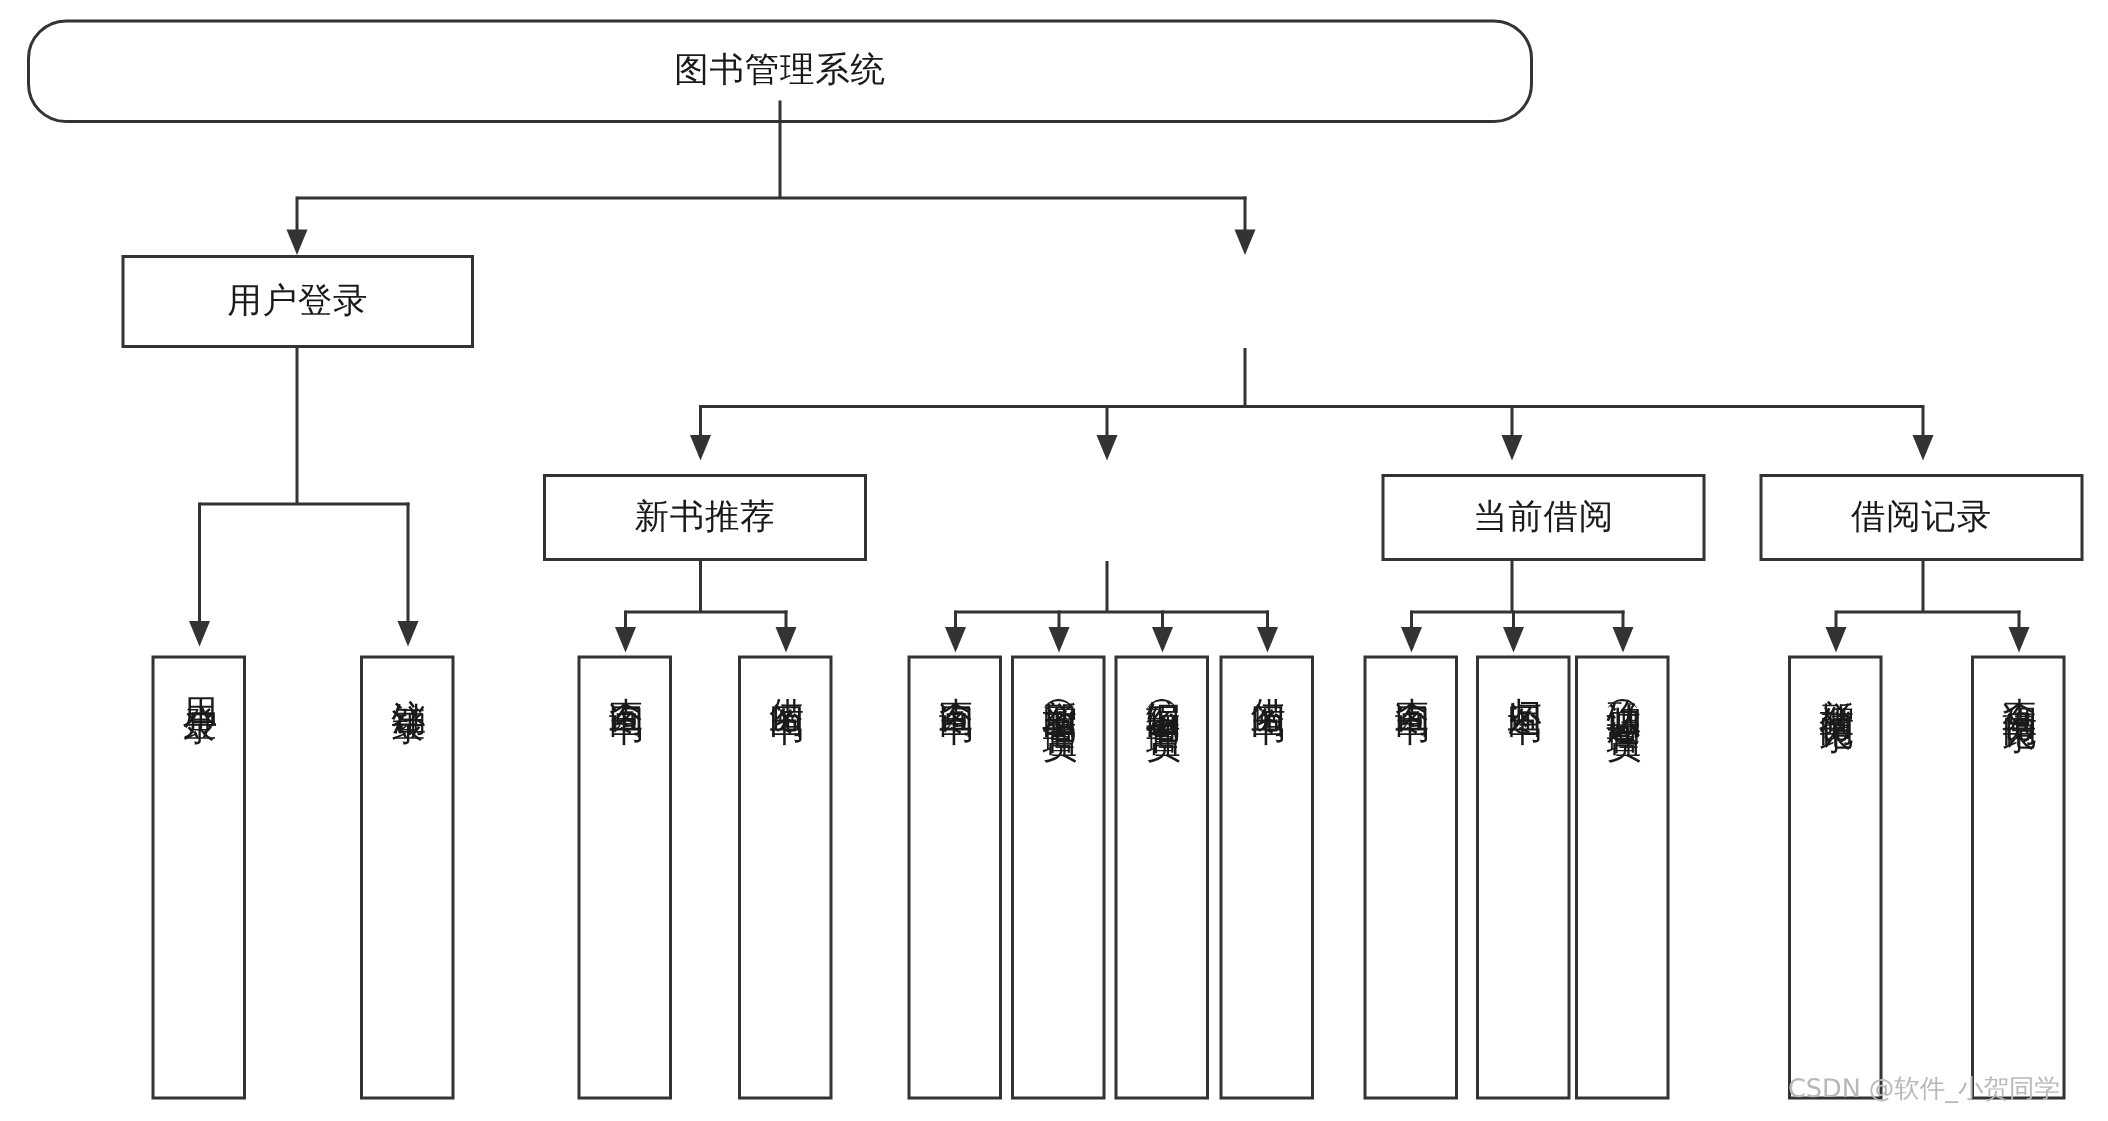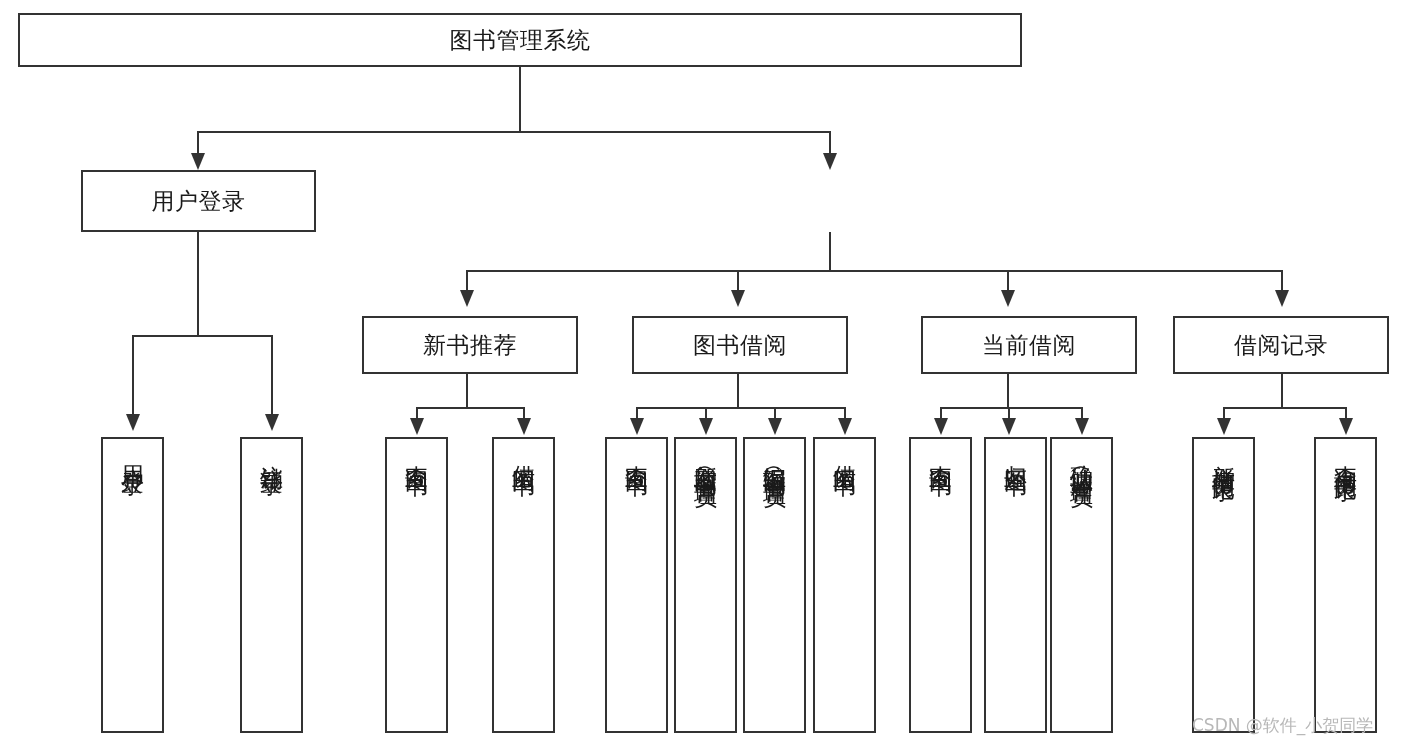--- a/index.html
+++ b/index.html
@@ -70,21 +70,21 @@
     font-size: 17px;
     white-space: nowrap;
     font-family: "DejaVu Sans", "Liberation Sans", sans-serif;
   }
 </style>
 </head>
 <body>
 
 <div id="canvas">
 
-  <div class="node horiz" style="left:18px; top:13px; width:1004px; height:54px;">
+  <div class="node horiz" style="left:18px; top:13px; width:1004px; height:69px;border-radius:26px;">
     <span class="node-label">图书管理系统</span>
   </div>
 
   <div class="edge v" style="left:519px; top:67px; height:65px;"></div>
   <div class="edge h" style="left:198px; top:131px; width:633px;"></div>
   <div class="edge v" style="left:197px; top:131px; height:28px;"></div>
   <div class="arrow" style="left:191px; top:153px;"></div>
   <div class="edge v" style="left:829px; top:131px; height:28px;"></div>
   <div class="arrow" style="left:823px; top:153px;"></div>
 
@@ -112,23 +112,20 @@
   <div class="edge v" style="left:1007px; top:270px; height:25px;"></div>
   <div class="arrow" style="left:1001px; top:290px;"></div>
 
   <div class="edge v" style="left:1281px; top:270px; height:25px;"></div>
   <div class="arrow" style="left:1275px; top:290px;"></div>
 
   <div class="node horiz" style="left:362px; top:316px; width:216px; height:58px;">
     <span class="node-label">新书推荐</span>
   </div>
 
-  <div class="node horiz" style="left:632px; top:316px; width:216px; height:58px;">
-    <span class="node-label">图书借阅</span>
-  </div>
 
   <div class="node horiz" style="left:902px; top:316px; width:216px; height:58px;margin-left:19px;">
     <span class="node-label">当前借阅</span>
   </div>
 
   <div class="node horiz" style="left:1173px; top:316px; width:216px; height:58px;">
     <span class="node-label">借阅记录</span>
   </div>
 
   <div class="edge v" style="left:466px; top:374px; height:34px;"></div>

